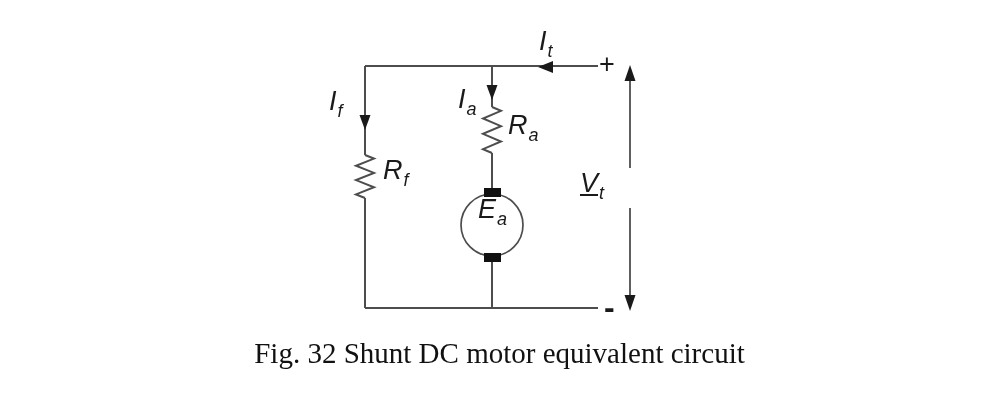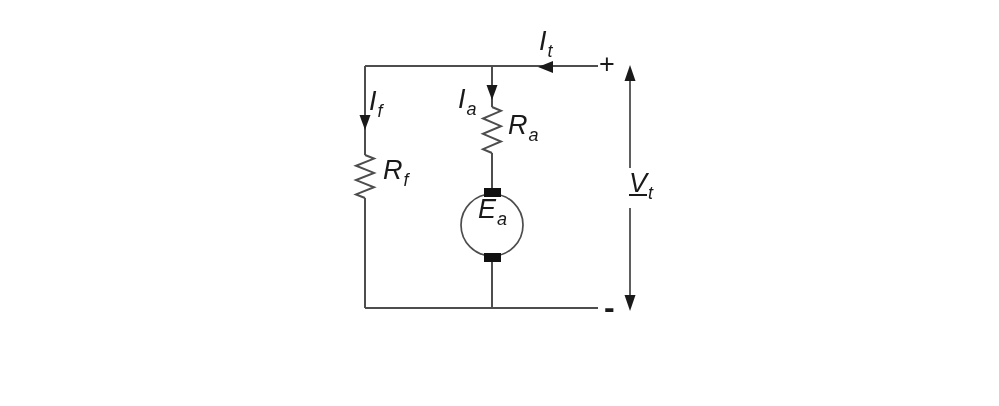--- a/index.html
+++ b/index.html
@@ -115,37 +115,38 @@
   </svg>
 
   <div class="lbl" style="left:539px; top:28px;">
     <span class="main">I</span><span class="sub">t</span>
   </div>
 
   <div class="lbl" style="left:458px; top:86px;">
     <span class="main">I</span><span class="sub">a</span>
   </div>
 
-  <div class="lbl" style="left:329px; top:88px;margin-left:40px;">
+  <div class="lbl" style="left:329px; top:88px;">
     <span class="main">I</span><span class="sub">f</span>
   </div>
 
   <div class="lbl" style="left:383px; top:157px;text-align:center;">
     <span class="main">R</span><span class="sub">f</span>
   </div>
 
   <div class="lbl" style="left:508px; top:112px;">
     <span class="main">R</span><span class="sub">a</span>
   </div>
 
   <div class="lbl" style="left:478px; top:196px;">
     <span class="main">E</span><span class="sub">a</span>
   </div>
 
-  <div class="lbl" style="left:629px; top:170px;text-decoration:underline;">
+  <div class="lbl" style="left:580px; top:170px;text-decoration:underline;">
     <span class="main">V</span><span class="sub">t</span>
   </div>
 
   <span class="sign" style="left:599px; top:51px;">+</span>
   <span class="sign minus" style="left:604px; top:291px;">-</span>
 
+  <div class="caption">Fig. 32 Shunt DC motor equivalent circuit</div>
 
 </div>
 
 </body></html>

